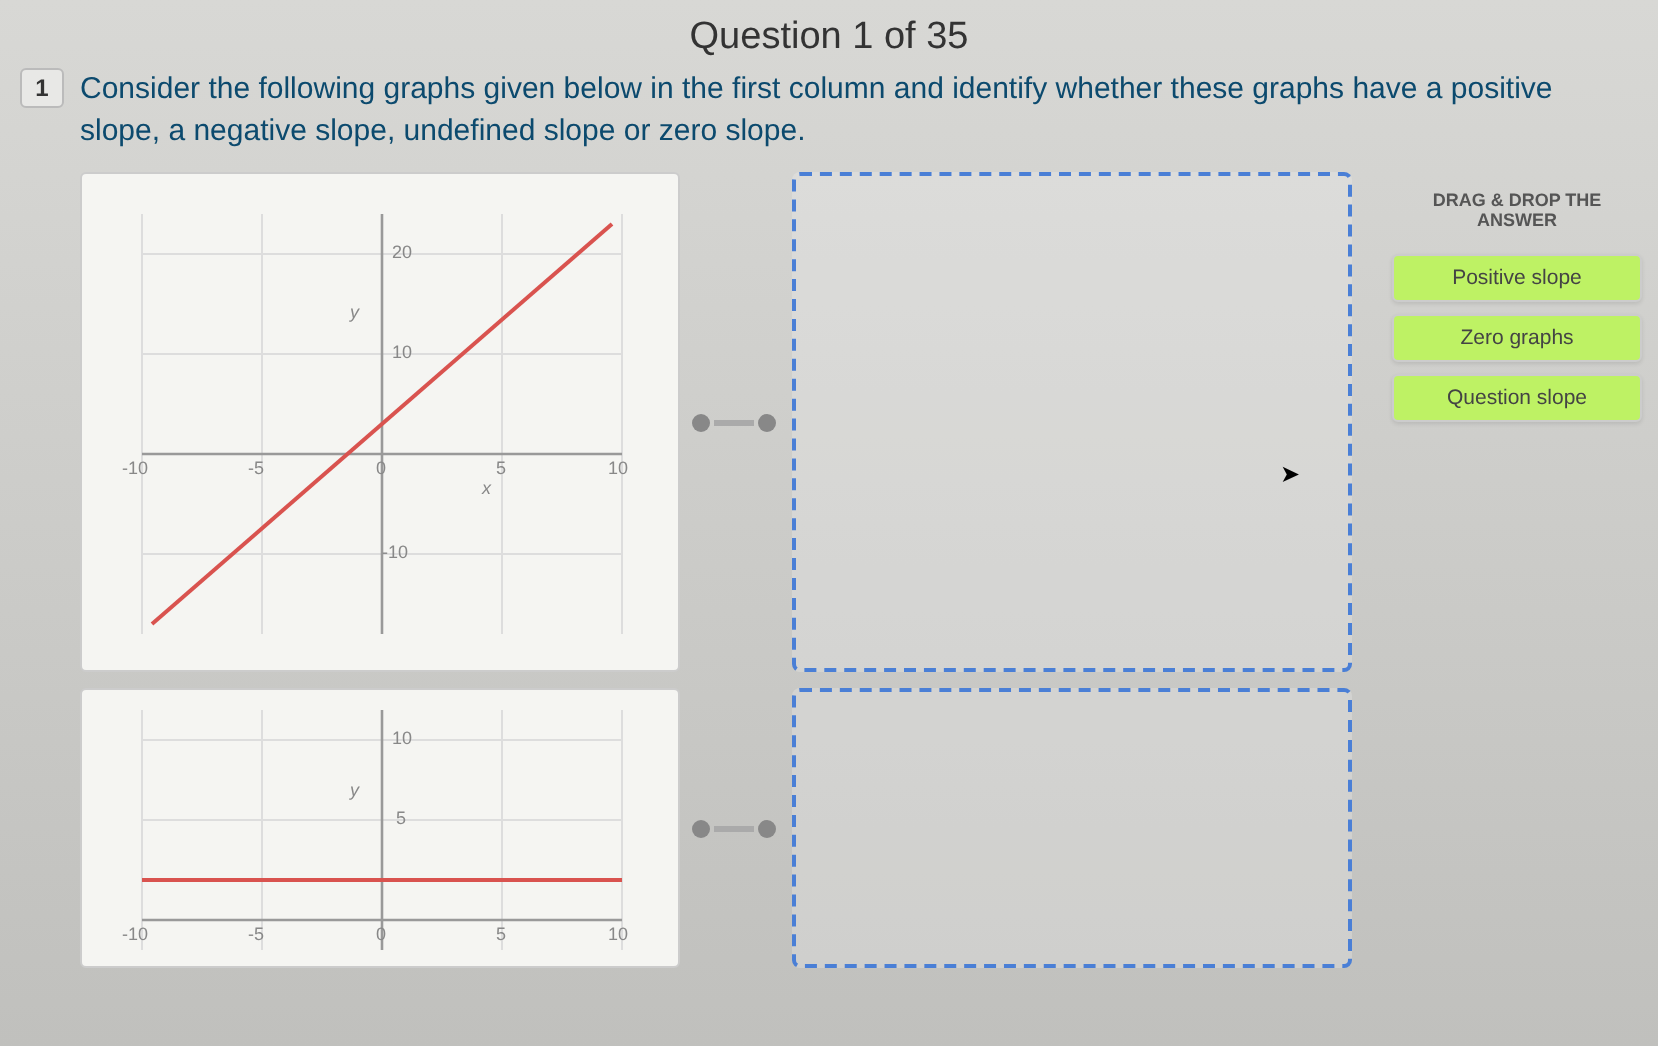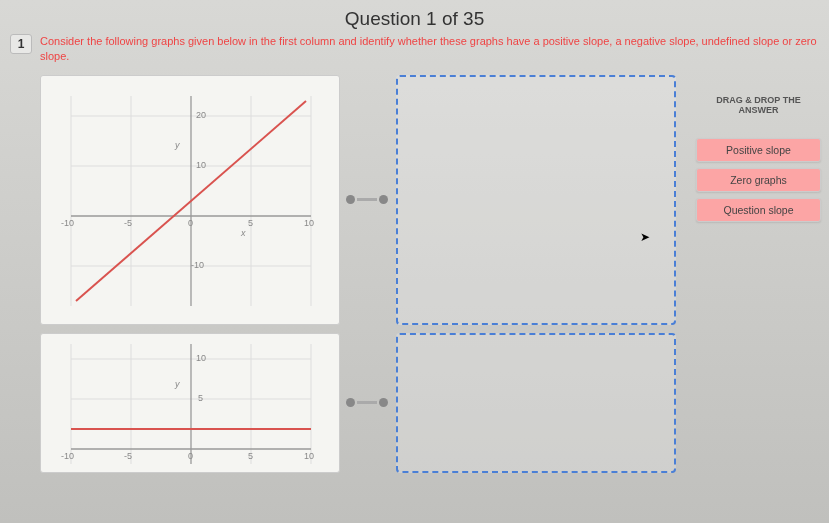--- a/index.html
+++ b/index.html
@@ -32,22 +32,22 @@
       height: 20px;
       display: flex;
       align-items: center;
       justify-content: center;
       font-size: 12px;
       font-weight: bold;
       color: #333;
       flex-shrink: 0;
     }
     .qtext {
-      font-size: 11px;
-      color: #ef4444;
+      font-size: 15px;
+      color: #0c4a6e;
       line-height: 1.4;
     }
     .content {
       display: flex;
       padding: 10px 8px 0 40px;
       gap: 8px;
     }
     .graphs-col {
       display: flex;
       flex-direction: column;
@@ -101,24 +101,24 @@
       width: 125px;
       display: flex;
       flex-direction: column;
       gap: 6px;
     }
     .panel-title {
       font-size: 9px;
       font-weight: bold;
       color: #555;
       text-align: center;
-      margin-bottom: 17px;
+      margin-bottom: 6px;
     }
     .answer-chip {
-      background: #fca5a5;
+      background: #bef264;
       border: 1px solid #ccc;
       border-radius: 3px;
       padding: 5px 8px;
       font-size: 10.5px;
       color: #444;
       text-align: center;
       cursor: grab;
       box-shadow: 0 1px 2px rgba(0,0,0,0.1);
     }
     .axis-label {

